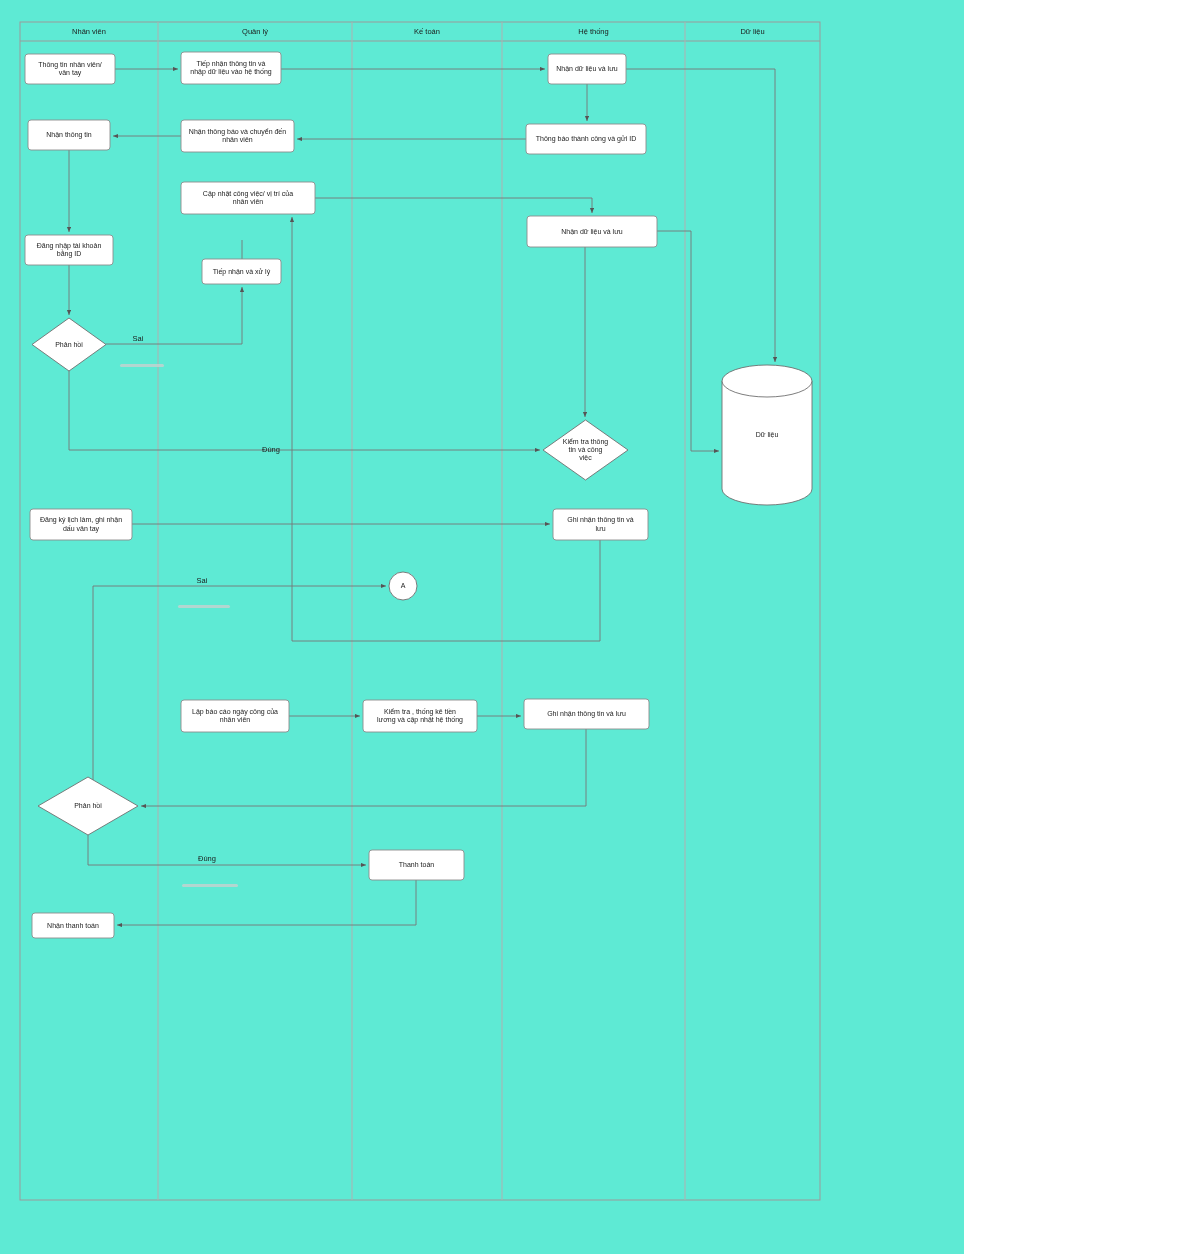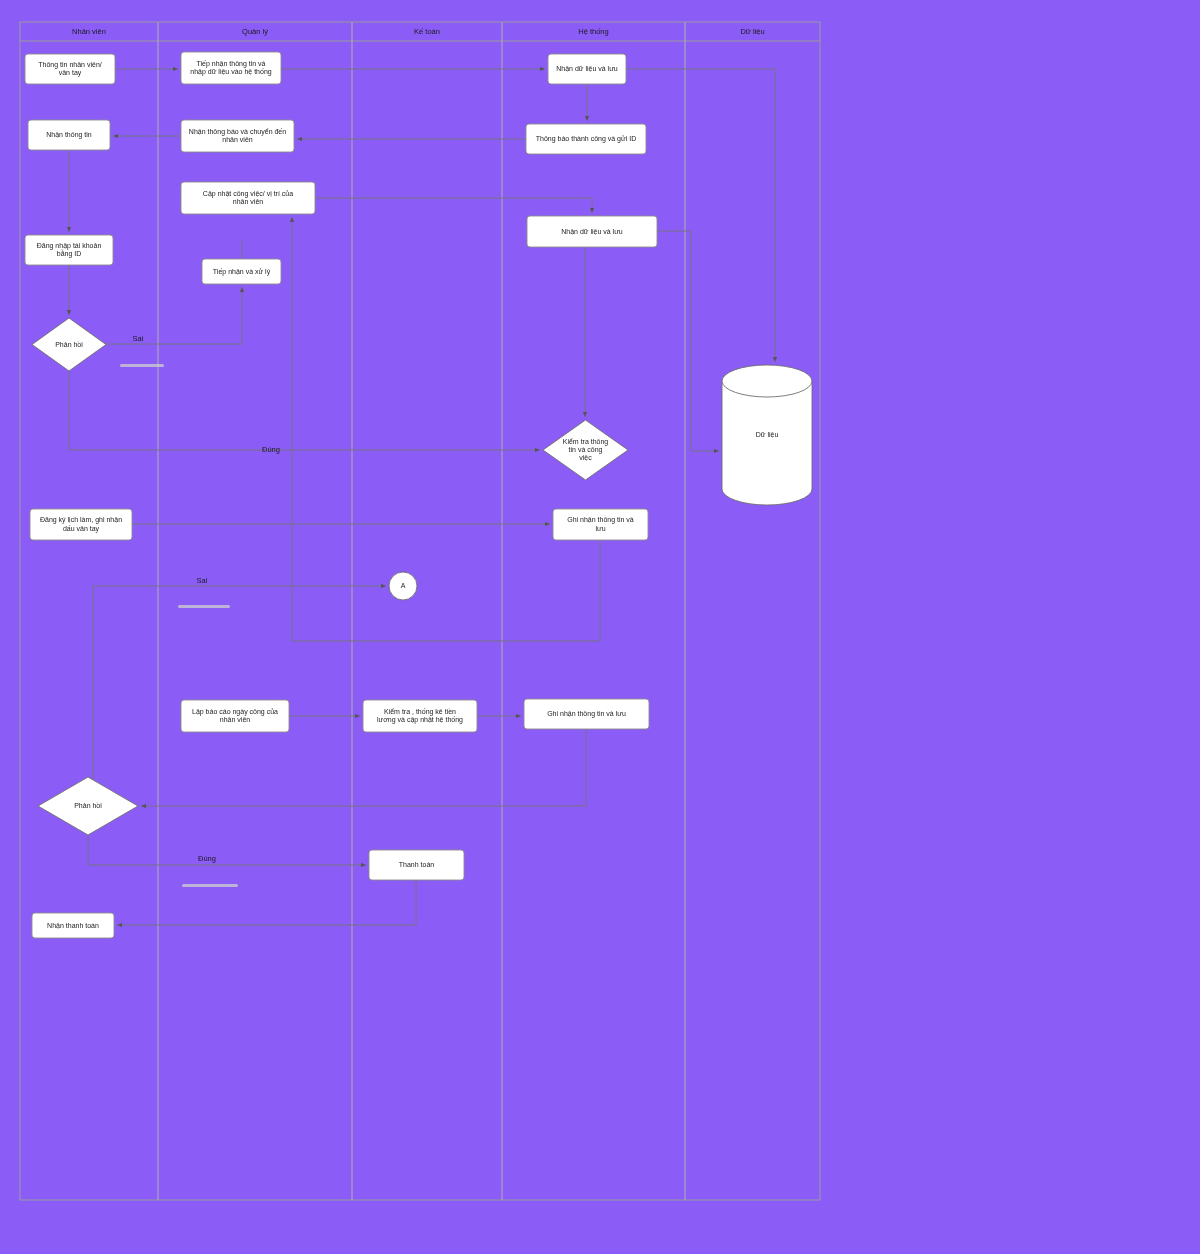--- a/index.html
+++ b/index.html
@@ -7,23 +7,23 @@
     margin: 0;
     padding: 0;
     background: #ffffff;
   }
   body {
     font-family: "Liberation Sans", "DejaVu Sans", sans-serif;
     color: #1b1b1b;
   }
   #canvas {
     position: relative;
-    width: 1200px;
+    width: 964px;
     height: 1254px;
-    background: #8b5cf6;
+    background: #5eead4;
     overflow: hidden;
   }
   svg#diagram {
     position: absolute;
     left: 0;
     top: 0;
     width: 1200px;
     height: 1254px;
   }
   .lane-line {

